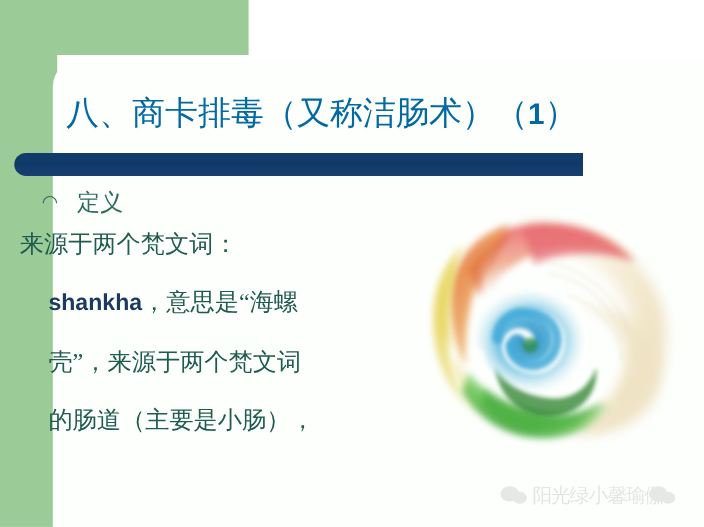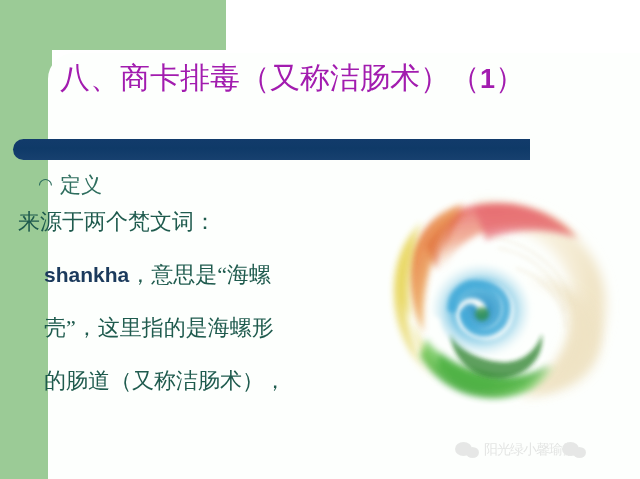--- a/index.html
+++ b/index.html
@@ -33,23 +33,23 @@
     position: absolute;
     left: 48px; top: 53px;
     width: 592px; height: 426px;
     background: #fdfffd;
     border-top-left-radius: 26px;
   }
 
   
   .title {
     position: absolute;
-    left: 60px; top: 58px;
+    left: 60px; top: 84px;
     width: 570px;
-    color: #a21caf;
+    color: #0369a1;
     font-size: 30px;
     line-height: 40px;
     letter-spacing: 0px;
     white-space: nowrap;
   }
   .title .num {
     font-family: "Liberation Sans", sans-serif;
     font-weight: bold;
     font-size: 27px;
   }
@@ -76,21 +76,21 @@
   }
   .bullet-glyph {
     display: inline-block;
     width: 16px;
     color: #2e6e5e;
     font-family: "DejaVu Sans", sans-serif;
     font-size: 17px;
     vertical-align: 2px;
   }
   .bullet-label {
-    margin-left: 6px;
+    margin-left: 16px;
   }
 
   .body-text {
     position: absolute;
     left: 18px; top: 205px;
     width: 320px;
     color: #1f5b4e;
     font-size: 22px;
     line-height: 33px;
   }
@@ -133,21 +133,21 @@
   }
   .wm-bubble-a, .wm-bubble-b {
     position: absolute;
     background: #8d8d8d;
     border-radius: 50%;
   }
   .wm-bubble-a { left: 0; top: 2px; width: 17px; height: 14px; }
   .wm-bubble-b { left: 11px; top: 7px; width: 13px; height: 11px; }
   .wm-text {
     font-family: Liberation Sans, sans-serif;
-    font-size: 14px;
+    font-size: 18px;
     color: #7d7d7d;
     white-space: nowrap;
     letter-spacing: -1px;
   }
   .wm-logo2 {
     position: relative;
     width: 24px; height: 20px;
     margin-left: -16px;
     flex: none;
   }
@@ -165,22 +165,22 @@
 
   <div class="navy-bar"></div>
 
   <div class="bullet-row">
     <span class="bullet-glyph">◠</span><span class="bullet-label">定义</span>
   </div>
 
   <div class="body-text">
     <div class="line">来源于两个梵文词：</div>
     <div class="line indent"><span class="sanskrit">shankha</span><span>，意思是“海螺</span></div>
-    <div class="line indent">壳”，这里指的是海螺形</div>
-    <div class="line indent">的肠道（又称洁肠术），</div>
+    <div class="line indent">壳”，来源于两个梵文词</div>
+    <div class="line indent">的肠道（主要是小肠），</div>
   </div>
 
   <div class="shell">
     <svg viewBox="0 0 252 228" xmlns="http://www.w3.org/2000/svg">
       <defs>
         <radialGradient id="gOuter" cx="0.42" cy="0.42" r="0.72">
           <stop offset="0%" stop-color="#ffffff"></stop>
           <stop offset="38%" stop-color="#f7f0dd"></stop>
           <stop offset="72%" stop-color="#efe2c2"></stop>
           <stop offset="100%" stop-color="#f8f3e6"></stop>

